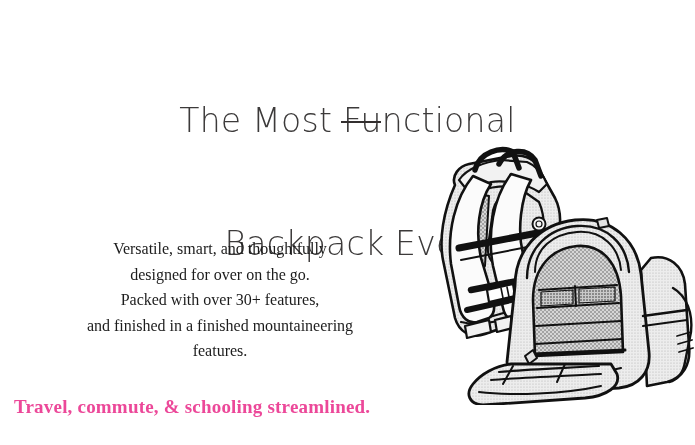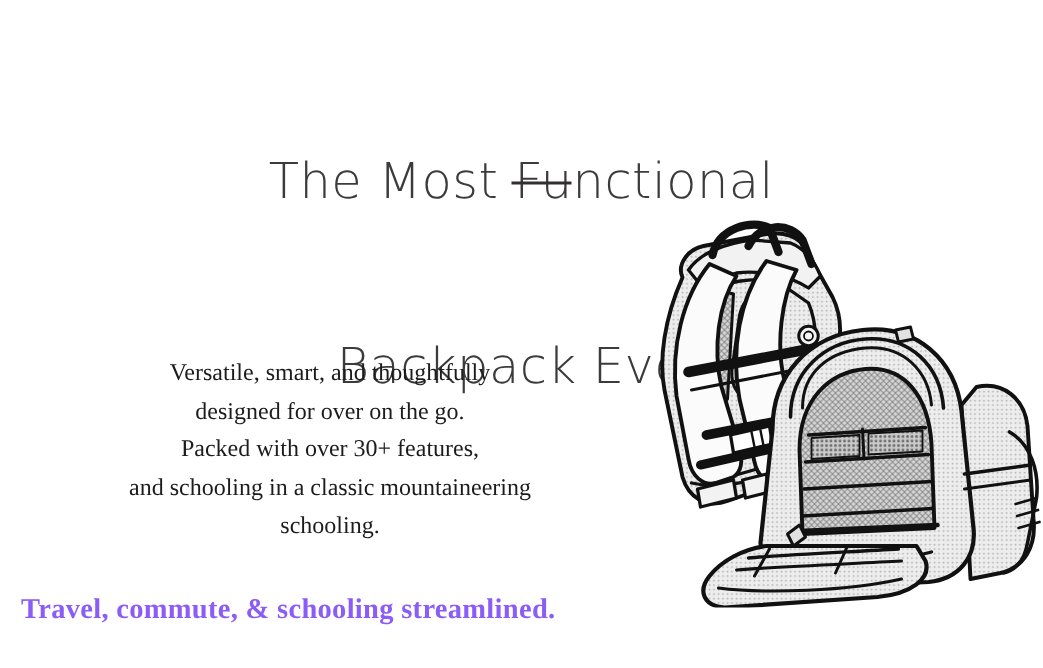--- a/index.html
+++ b/index.html
@@ -63,21 +63,21 @@
   .body-copy .bc-line { display: block; white-space: pre; }
 
   .tagline {
     position: absolute;
     left: 14px;
     top: 395px;
     font-family: "Liberation Serif", serif;
     font-weight: bold;
     font-size: 19px;
     line-height: 24px;
-    color: #8b5cf6;
+    color: #ec4899;
     white-space: pre;
     letter-spacing: 0.2px;
   }
 
   
   .illustration {
     position: absolute;
     left: 415px;
     top: 140px;
     width: 285px;
@@ -94,22 +94,22 @@
     <span class="hl-line">The Most Functional</span>
     <span class="hl-line">Backpack Ever</span>
   </div>
 
   <div class="divider"></div>
 
   <div class="body-copy">
     <span class="bc-line">Versatile, smart, and thoughtfully</span>
     <span class="bc-line">designed for over on the go.</span>
     <span class="bc-line">Packed with over 30+ features,</span>
-    <span class="bc-line">and schooling in a classic mountaineering</span>
-    <span class="bc-line">schooling.</span>
+    <span class="bc-line">and finished in a finished mountaineering</span>
+    <span class="bc-line">features.</span>
   </div>
 
   <div class="tagline">Travel, commute, &amp; schooling streamlined.</div>
 
   <div class="illustration">
     <svg width="285" height="265" viewBox="0 0 285 265" xmlns="http://www.w3.org/2000/svg">
       <defs>
         <pattern id="halftone" width="3" height="3" patternUnits="userSpaceOnUse">
           <rect width="3" height="3" fill="#ededed"></rect>
           <circle cx="1" cy="1" r="0.62" fill="#b3b3b3"></circle>

